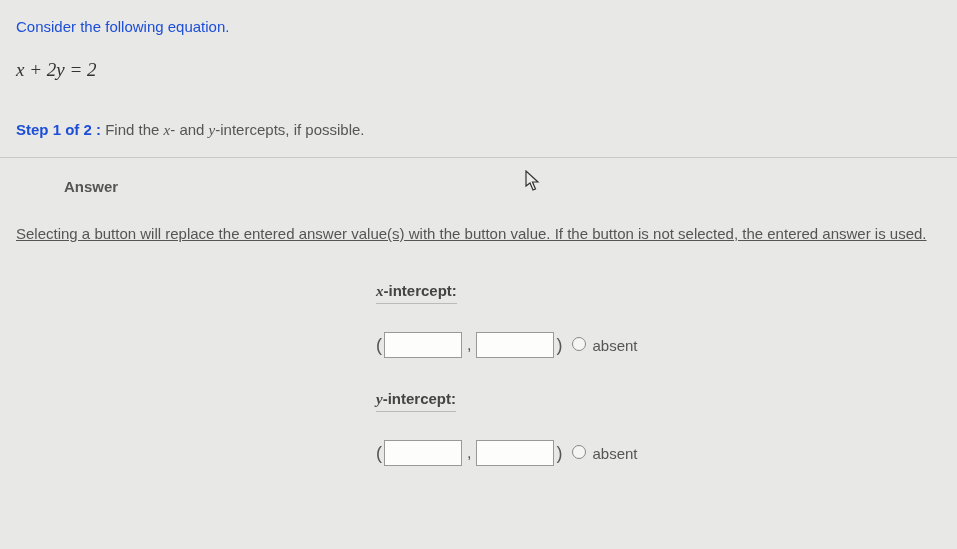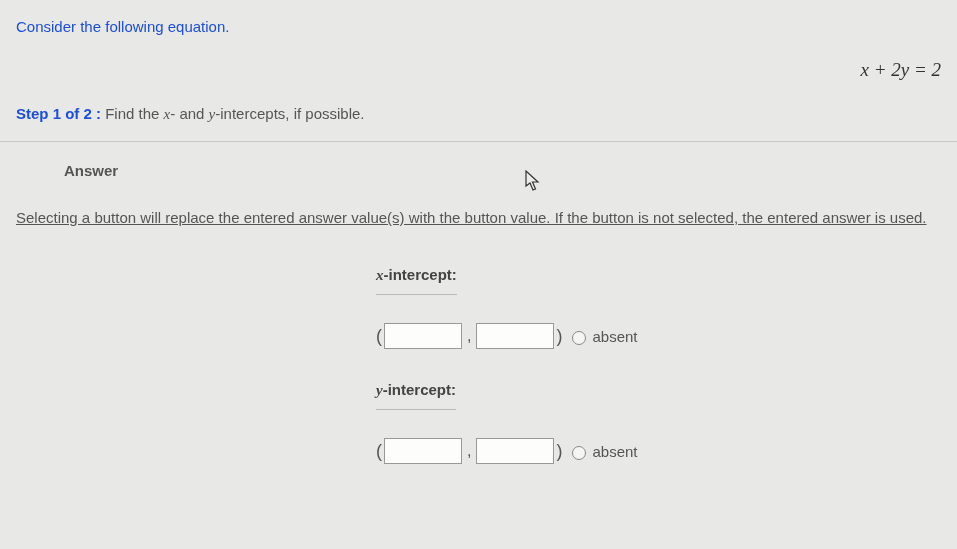--- a/index.html
+++ b/index.html
@@ -14,26 +14,26 @@
       width: 957px;
       height: 549px;
       padding: 18px 16px;
       font-size: 15px;
     }
     .prompt {
       color: #1d4ed8;
       margin-bottom: 24px;
     }
     .equation {
-      text-align: right;
+      text-align: left;
       font-family: 'Times New Roman', serif;
       font-style: italic;
       font-size: 19px;
       color: #333;
-      margin-bottom: 24px;
+      margin-bottom: 40px;
     }
     .step-row {
       color: #555;
       padding-bottom: 18px;
     }
     .step-row .bold {
       font-weight: bold;
       color: #1d4ed8;
     }
     .step-row .italic {
@@ -59,21 +59,21 @@
     }
     .intercept-section {
       text-align: left;
       margin-left: 360px;
     }
     .intercept-label {
       font-weight: bold;
       color: #444;
       border-bottom: 1px solid #bbb;
       display: inline-block;
-      padding-bottom: 10px;
+      padding-bottom: 3px;
       margin-bottom: 28px;
     }
     .intercept-label .it {
       font-style: italic;
       font-family: 'Times New Roman', serif;
       font-weight: bold;
     }
     .coord-row {
       display: flex;
       align-items: center;
@@ -93,21 +93,21 @@
       margin: 0 2px;
       padding: 2px 4px;
       font-size: 14px;
     }
     .comma {
       margin: 0 3px;
       color: #555;
     }
     .radio-wrap {
       display: flex;
-      align-items: flex-end;
+      align-items: flex-start;
       margin-left: 10px;
     }
     .radio-circle {
       width: 14px;
       height: 14px;
       border: 1.5px solid #888;
       border-radius: 50%;
       background: #f5f5f3;
       margin-right: 6px;
       cursor: pointer;

